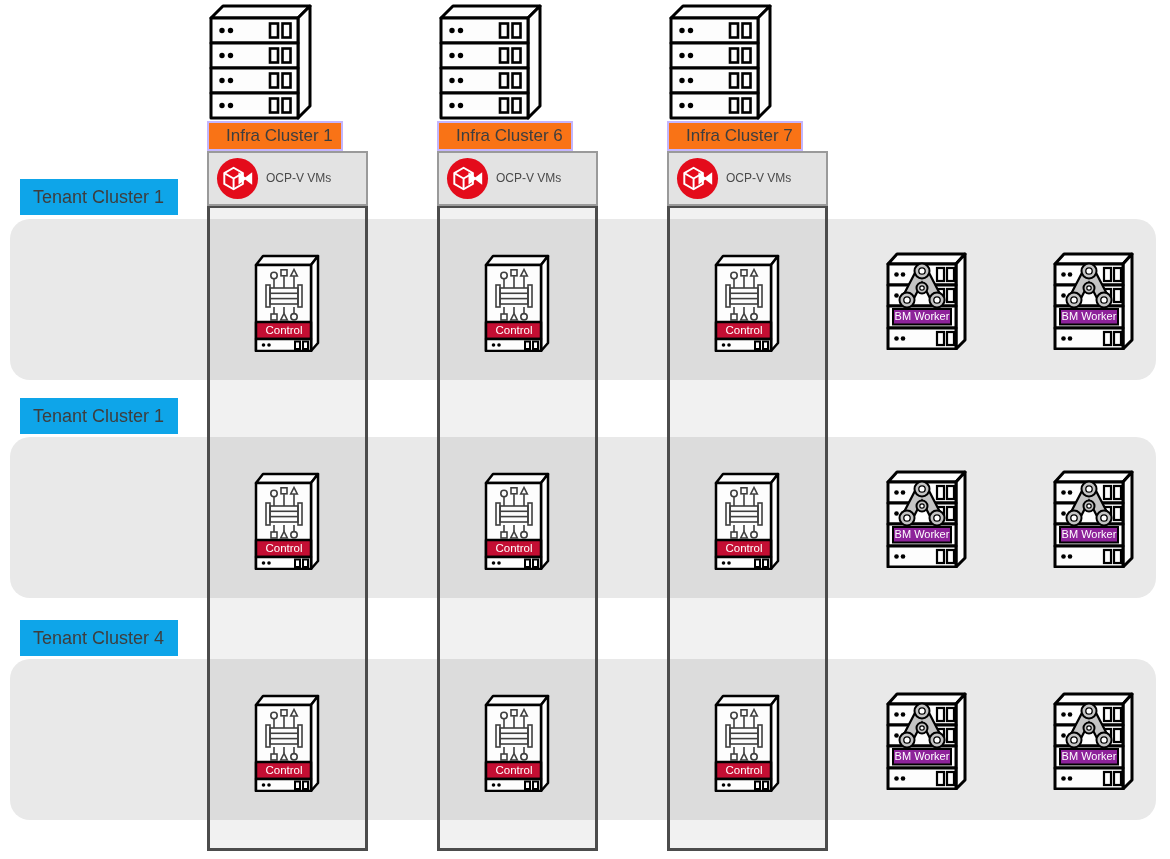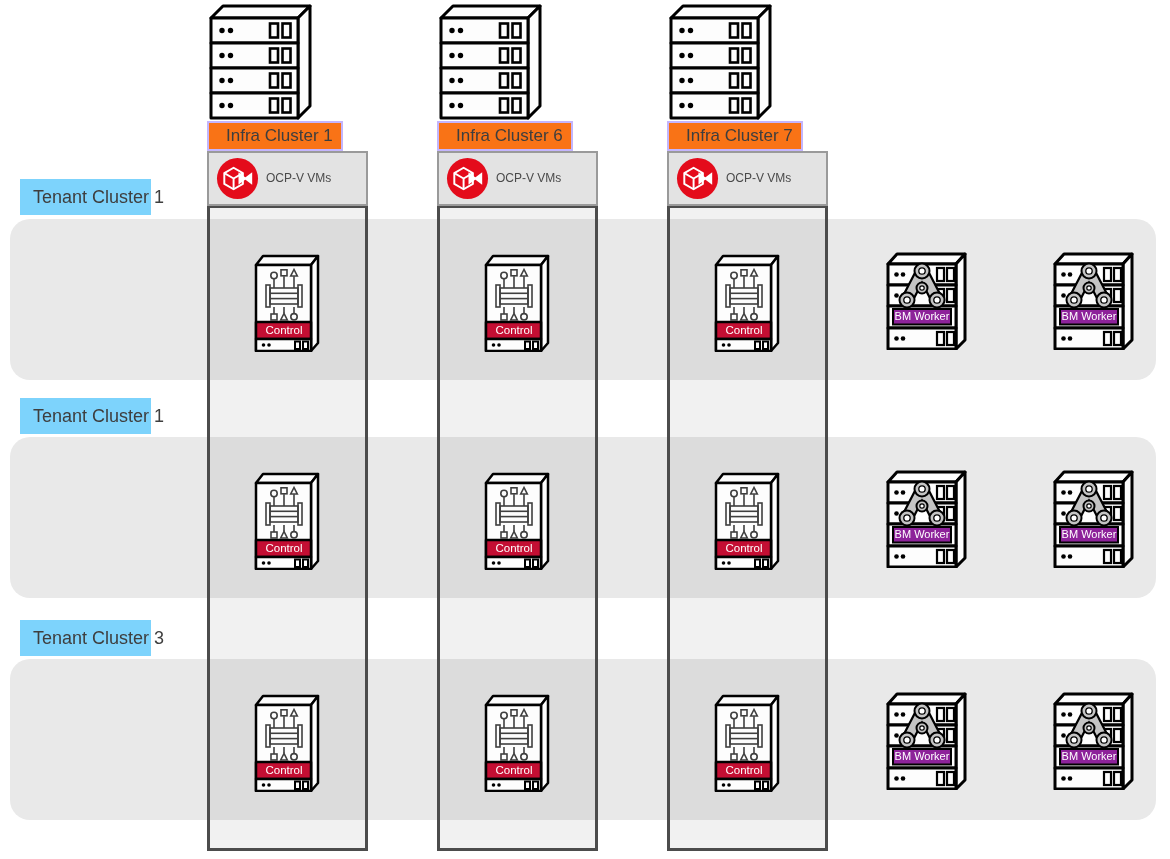--- a/index.html
+++ b/index.html
@@ -2,22 +2,22 @@
 <html><head>
 <meta charset="utf-8">
 <style>
   html,body{margin:0;padding:0;background:#fff;}
   .canvas{position:relative;width:1170px;height:859px;background:#ffffff;
           font-family:"Liberation Sans",sans-serif;overflow:hidden;}
 
   
   .tenant-row{position:absolute;left:10px;width:1146px;height:161px;
               background:#e9e9e9;border-radius:20px;z-index:1;}
-  .tenant-label{position:absolute;left:20px;width:131px;height:36px;
-                background:#7dd3fc;color:#3e3e3e;font-size:18px;line-height:36px;
+  .tenant-label{position:absolute;left:20px;width:158px;height:36px;
+                background:#0ea5e9;color:#3e3e3e;font-size:18px;line-height:36px;
                 padding-left:13px;box-sizing:border-box;z-index:3;white-space:nowrap;}
 
   
   .infra-col{position:absolute;top:205px;width:161px;height:646px;
              background:rgba(0,0,0,0.055);border:3px solid #4c4c4c;
              box-sizing:border-box;z-index:2;}
   .stack-svg{position:absolute;top:2px;width:104px;height:118px;z-index:3;}
   .infra-label{position:absolute;top:121px;width:136px;height:30px;background:#f97316;
                border:2px solid #c4b5fd;box-sizing:border-box;font-size:17px;
                line-height:26px;color:#3e3e3e;padding-left:17px;z-index:4;white-space:nowrap;}
@@ -171,21 +171,21 @@
 </svg>
 
 <div class="canvas">
 
   <div class="tenant-row" style="top:219px"></div>
   <div class="tenant-row" style="top:437px"></div>
   <div class="tenant-row" style="top:659px"></div>
 
   <div class="tenant-label" style="top:179px">Tenant Cluster 1</div>
   <div class="tenant-label" style="top:398px">Tenant Cluster 1</div>
-  <div class="tenant-label" style="top:620px">Tenant Cluster 3</div>
+  <div class="tenant-label" style="top:620px">Tenant Cluster 4</div>
 
   <div class="infra-col" style="left:207px"></div>
   <div class="infra-col" style="left:437px"></div>
   <div class="infra-col" style="left:667px"></div>
 
   <svg class="stack-svg" style="left:209px" viewBox="0 0 104 118">
       <use href="#ic-stack"></use>
     </svg>
   <svg class="stack-svg" style="left:439px" viewBox="0 0 104 118">
       <use href="#ic-stack"></use>

